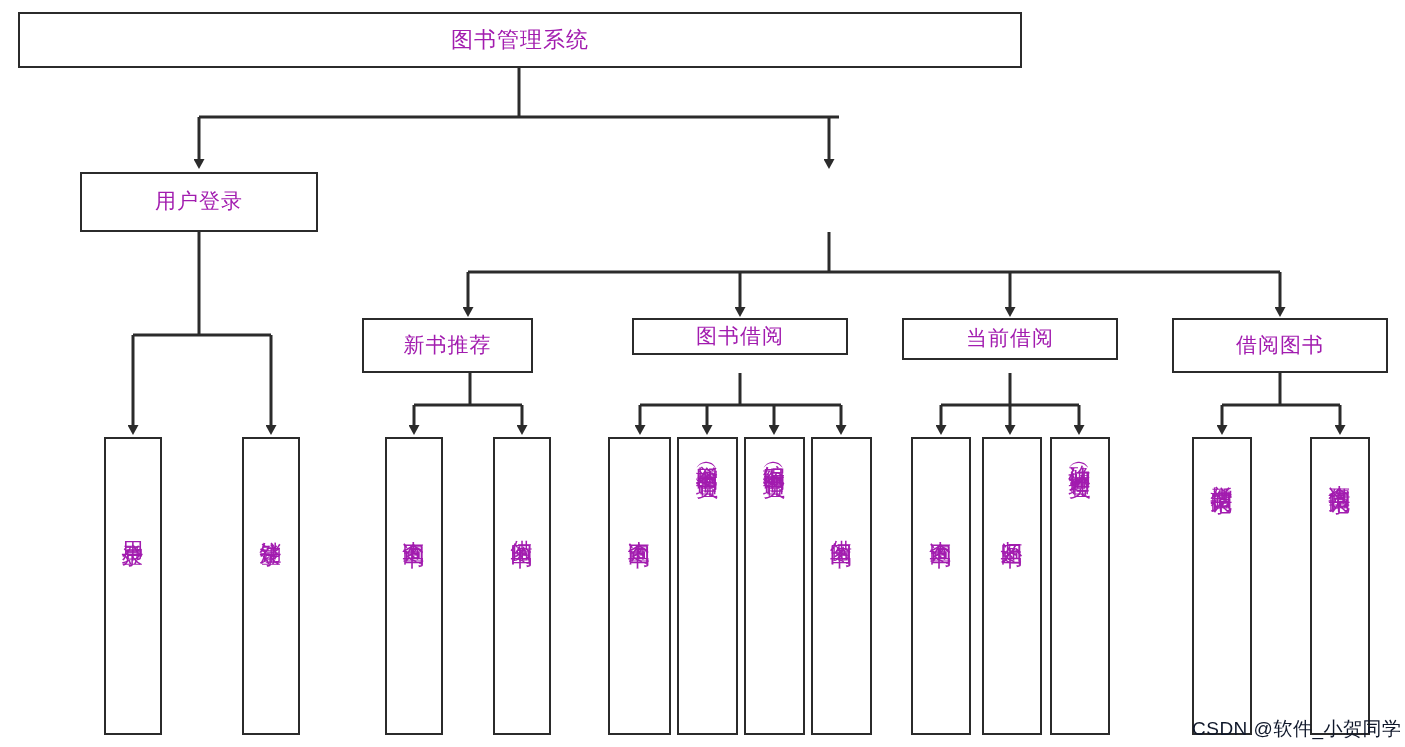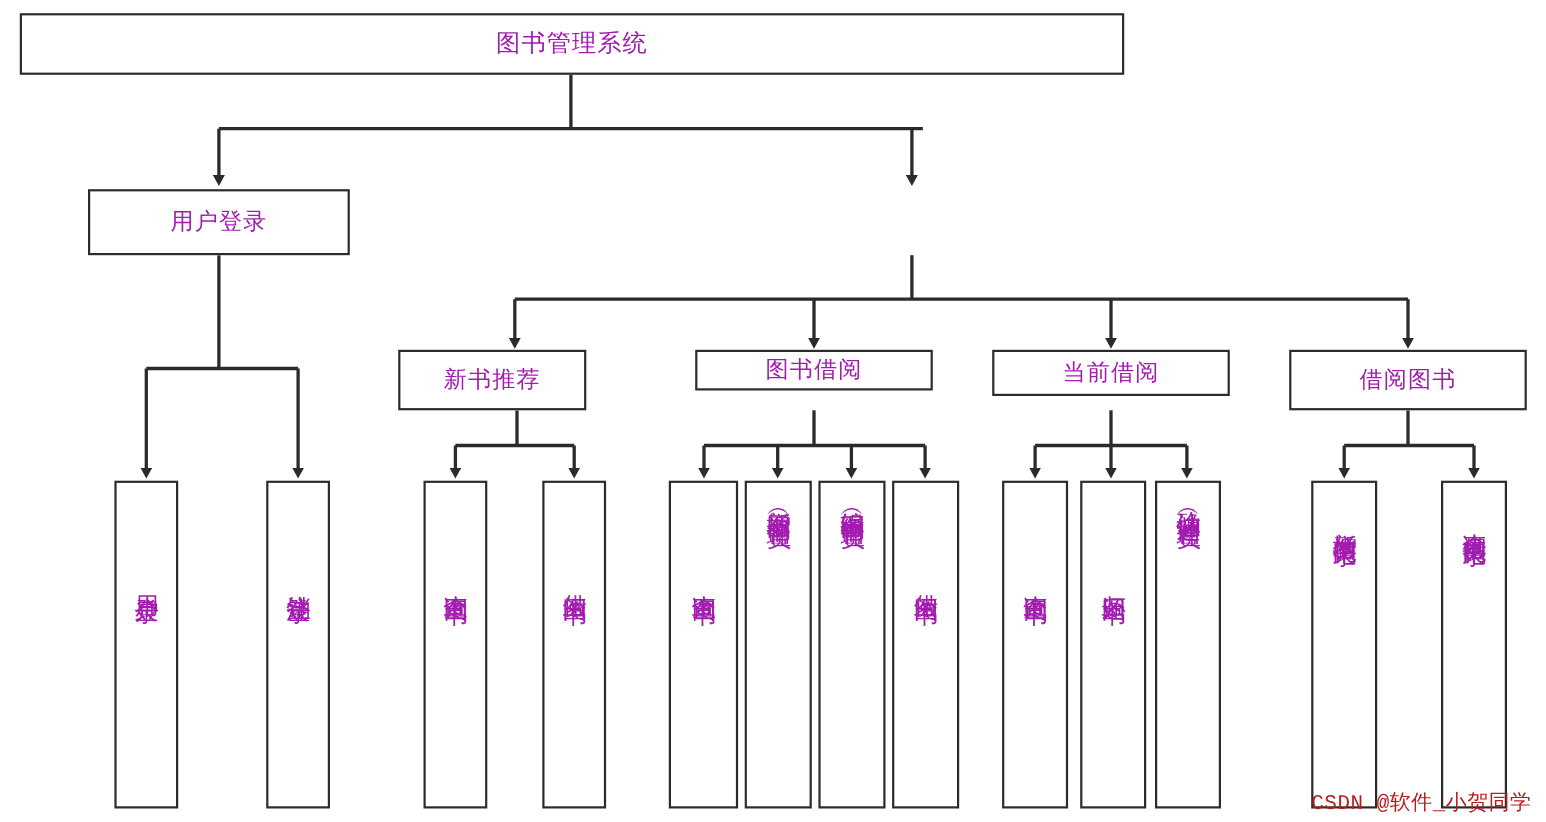--- a/index.html
+++ b/index.html
@@ -54,24 +54,24 @@
     line-height: 1.32;
     letter-spacing: 2px;
     white-space: nowrap;
     display: block;
   }
   .vtext.mid { margin-top: 84px; }
   .vtext.top { margin-top: 8px; }
   .watermark {
     position: absolute;
     font-size: 19px;
-    color: #b91c1c;
+    color: #0f172a;
     letter-spacing: 0.5px;
     white-space: nowrap;
-    font-family: Liberation Mono, monospace;
+    font-family: Liberation Sans, sans-serif;
   }
 </style>
 </head>
 <body>
 
 <div id="canvas">
 
   <svg id="edges" viewBox="0 0 1405 747" xmlns="http://www.w3.org/2000/svg">
     <defs>
       <marker id="arrow" markerWidth="10" markerHeight="11" refX="1" refY="5.5" orient="auto" markerUnits="userSpaceOnUse">

